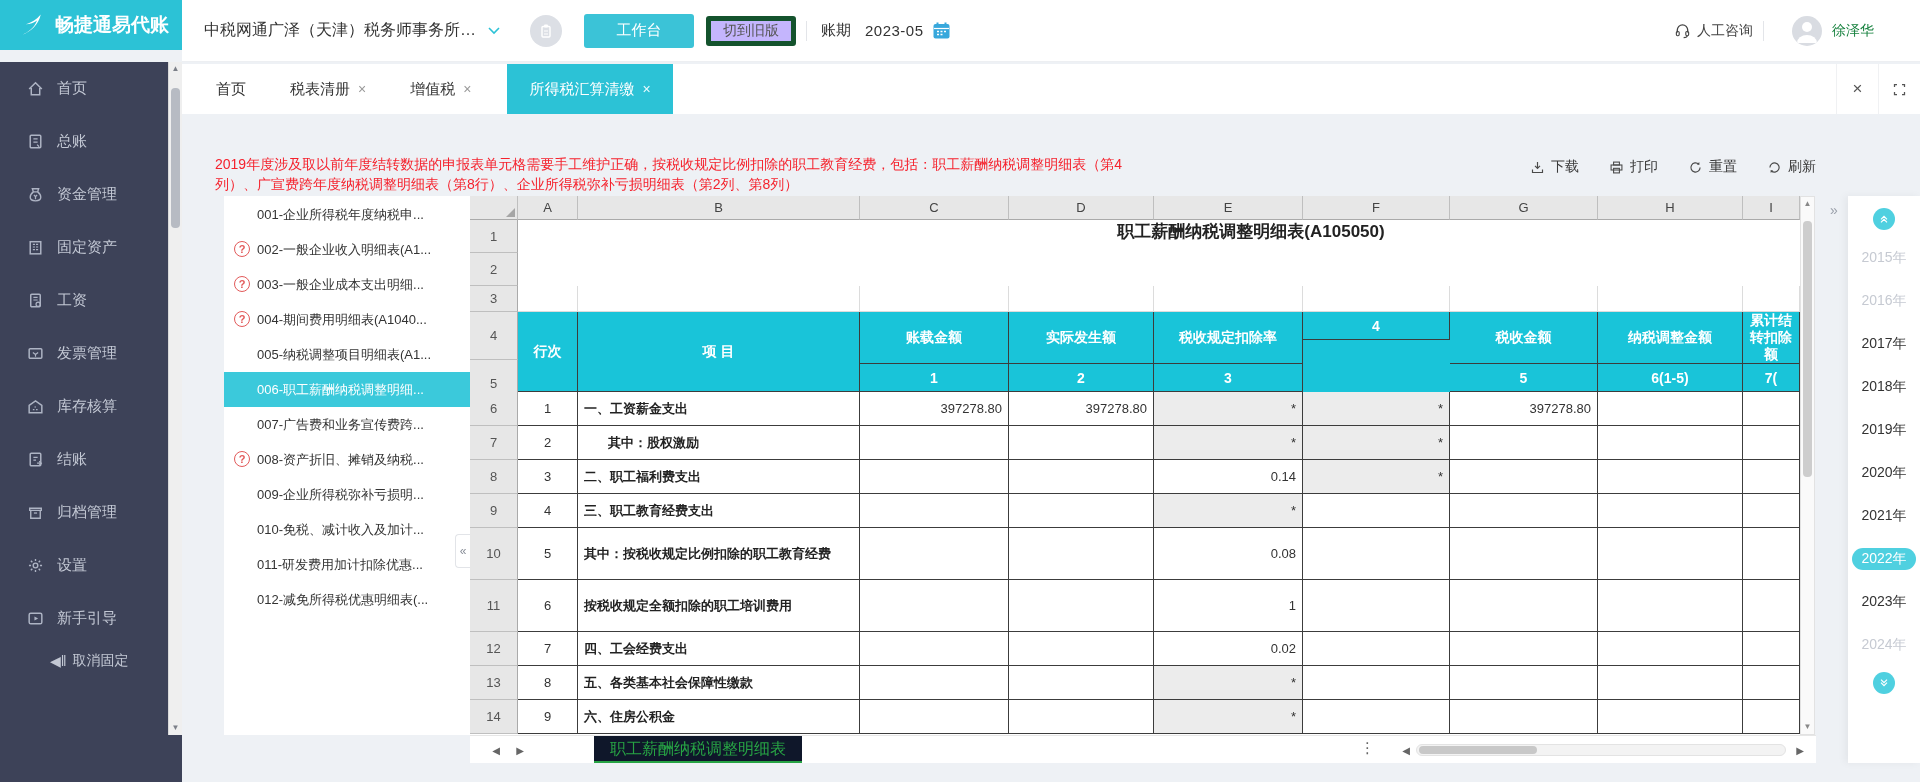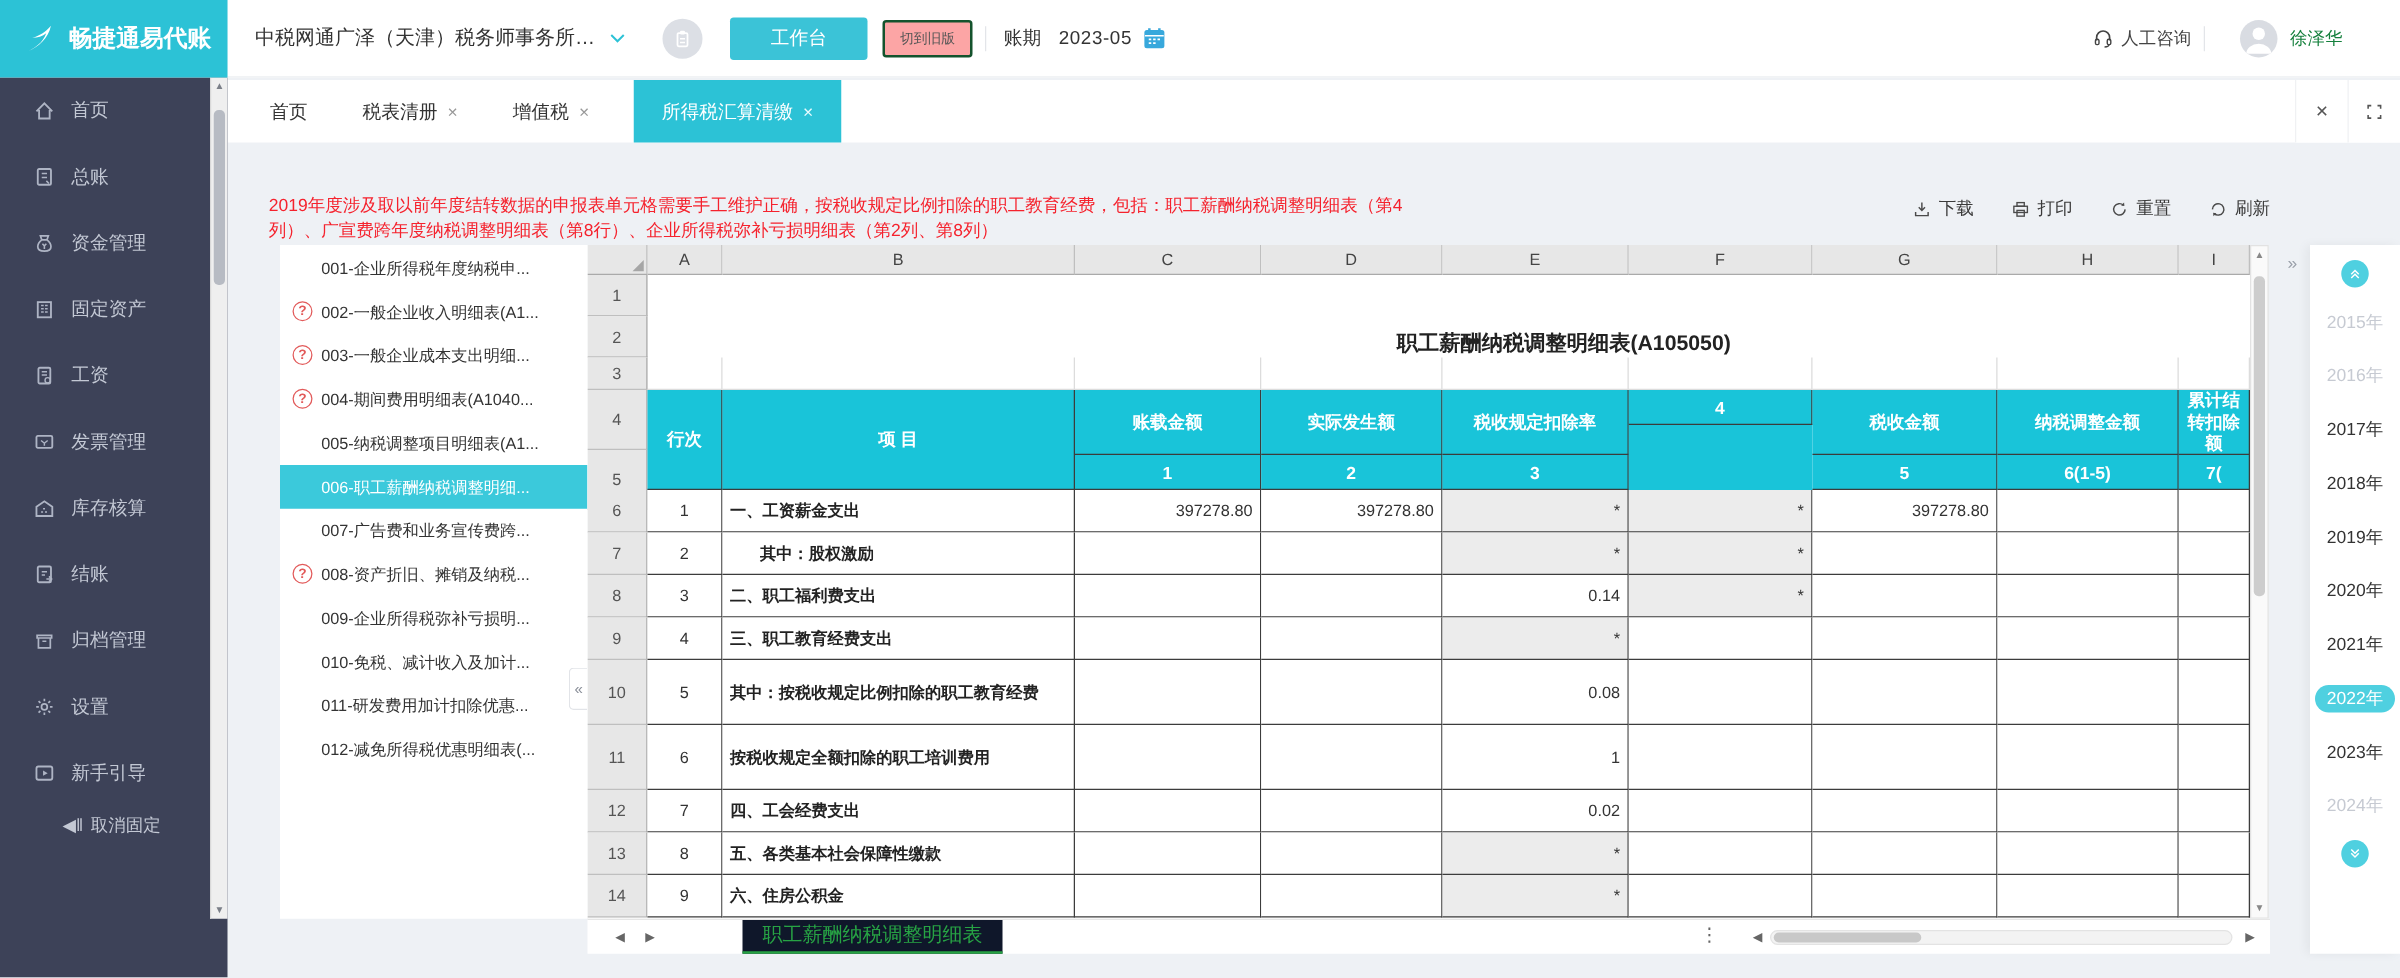--- a/index.html
+++ b/index.html
@@ -2,27 +2,27 @@
 <html><head>
 <meta charset="utf-8">
 <style>
 *{margin:0;padding:0;box-sizing:border-box}
 html,body{width:1920px;height:782px;overflow:hidden}
 body{font-family:"Liberation Sans","DejaVu Sans",sans-serif;background:#eef1f5;color:#333}
 #app{position:relative;width:1920px;height:782px}
 svg{display:block}
 
 
-#logo{position:absolute;left:0;top:0;width:182px;height:62px;background:#2cc2d6;color:#fff;display:flex;align-items:center;gap:9px;padding-left:16px;font-size:19px;font-weight:bold;z-index:5}
+#logo{position:absolute;left:0;top:0;width:182px;height:50px;background:#2cc2d6;color:#fff;display:flex;align-items:center;gap:9px;padding-left:16px;font-size:19px;font-weight:bold;z-index:5}
 #topbar{position:absolute;left:182px;top:0;width:1738px;height:62px;background:#fff;border-bottom:1px solid #edeff2;display:flex;align-items:center;z-index:4}
 .company{margin-left:22px;display:flex;align-items:center;gap:8px;cursor:pointer}
 .company .cname{font-size:16px;color:#333;max-width:276px;white-space:nowrap;overflow:hidden;text-overflow:ellipsis}
 .circle-ic{width:32px;height:32px;border-radius:50%;background:#dcdfe5;display:flex;align-items:center;justify-content:center;margin-left:30px}
 .btn-work{margin-left:22px;width:110px;height:34px;background:#3bc3d7;color:#fff;font-size:15px;border:none;border-radius:3px;cursor:pointer}
-.btn-old{margin-left:12px;height:30px;padding:0 12px;background:#fca5a5;border:2px solid #14532d;border-radius:3px;color:#555;font-size:11px;cursor:pointer}
+.btn-old{margin-left:12px;height:30px;padding:0 12px;background:#c4b5fd;border:5px solid #14532d;border-radius:3px;color:#555;font-size:14px;cursor:pointer}
 .vdiv{width:1px;height:20px;background:#e3e5e9;margin:0 10px}
 .period-label{font-size:15px;color:#333;margin-left:4px}
 .period-value{font-size:15px;color:#333;margin-left:14px;letter-spacing:.5px}
 .cal{margin-left:8px;cursor:pointer}
 .right-zone{margin-left:auto;display:flex;align-items:center;margin-right:46px}
 .consult{display:flex;align-items:center;gap:6px;font-size:14px;color:#444;cursor:pointer}
 .avatar{width:30px;height:30px;border-radius:50%;background:#d9dce2;overflow:hidden;margin:0 10px 0 18px}
 .uname{font-size:14px;color:#15803d}
 
 
@@ -66,21 +66,21 @@
 .gridcols{display:grid;grid-template-columns:60px 282px 149px 145px 149px 147px 148px 145px minmax(0,1fr)}
 .srow{display:flex;width:100%}
 .rn{flex:0 0 48px;background:#e7e7e7;border-right:1px solid #aaa;border-bottom:1px solid #bfbfbf;color:#555;display:flex;align-items:center;justify-content:center;font-size:13px;cursor:pointer}
 #colhead{height:24px}
 #colhead .corner{flex:0 0 48px;background:#e7e7e7;border-right:1px solid #bfbfbf;border-bottom:1px solid #aaa;position:relative;cursor:pointer}
 #colhead .corner:after{content:"";position:absolute;right:2px;bottom:2px;border-left:9px solid transparent;border-bottom:9px solid #a6a6a6}
 #colhead .cletter{background:#e7e7e7;border-right:1px solid #bfbfbf;border-bottom:1px solid #aaa;display:flex;align-items:center;justify-content:center;color:#444;cursor:pointer}
 #titlerow{height:66px}
 #titlerow .rncol{flex:0 0 48px;display:flex;flex-direction:column}
 #titlerow .rncol .rn{flex:1 1 auto;width:100%}
-.title-cell{flex:1;display:flex;align-items:flex-end;justify-content:center;font-size:17px;font-weight:bold;color:#222;transform:translateX(0);}
+.title-cell{flex:1;display:flex;align-items:flex-start;justify-content:center;font-size:17px;font-weight:bold;color:#222;transform:translateX(0);}
 .title-cell span{transform:translateX(92px)}
 #row3{height:26px}
 #row3 .lc{border-right:1px solid #dcdcdc;border-bottom:1px solid #dcdcdc}
 #hdr45{height:80px}
 #hdr45 .rncol{flex:0 0 48px;display:flex;flex-direction:column}
 #hdr45 .rncol .rn.h4{height:52px}
 #hdr45 .rncol .rn.h5{height:28px}
 .teal{background:#19c4d9;color:#fff;font-weight:bold}
 #hdr45 .hc{border-right:1px solid #3c3c3c;border-bottom:1px solid #3c3c3c;display:flex;align-items:center;justify-content:center;text-align:center;font-size:14px;line-height:17px;padding:0 4px;overflow:hidden}
 #hdr45 .hcol{display:flex;flex-direction:column}

